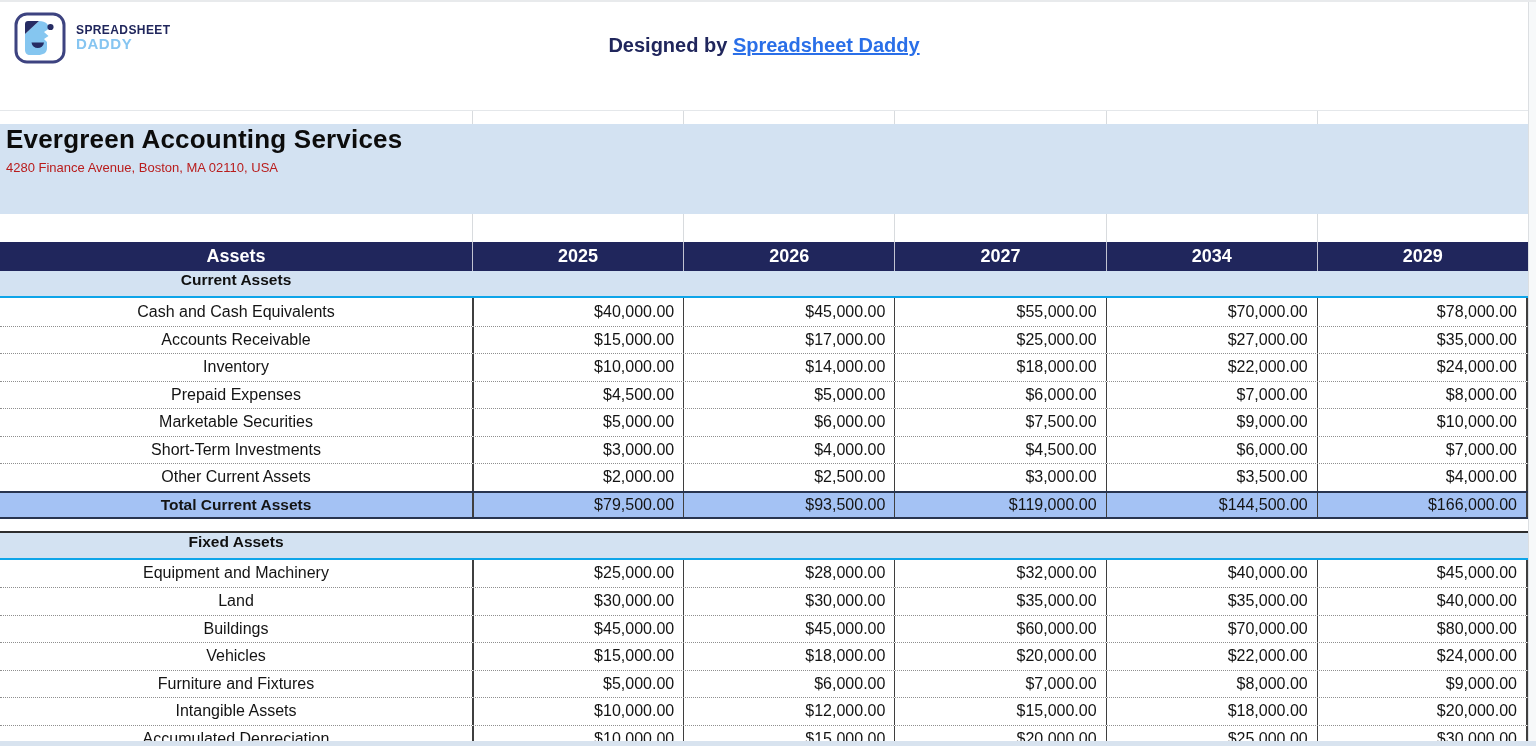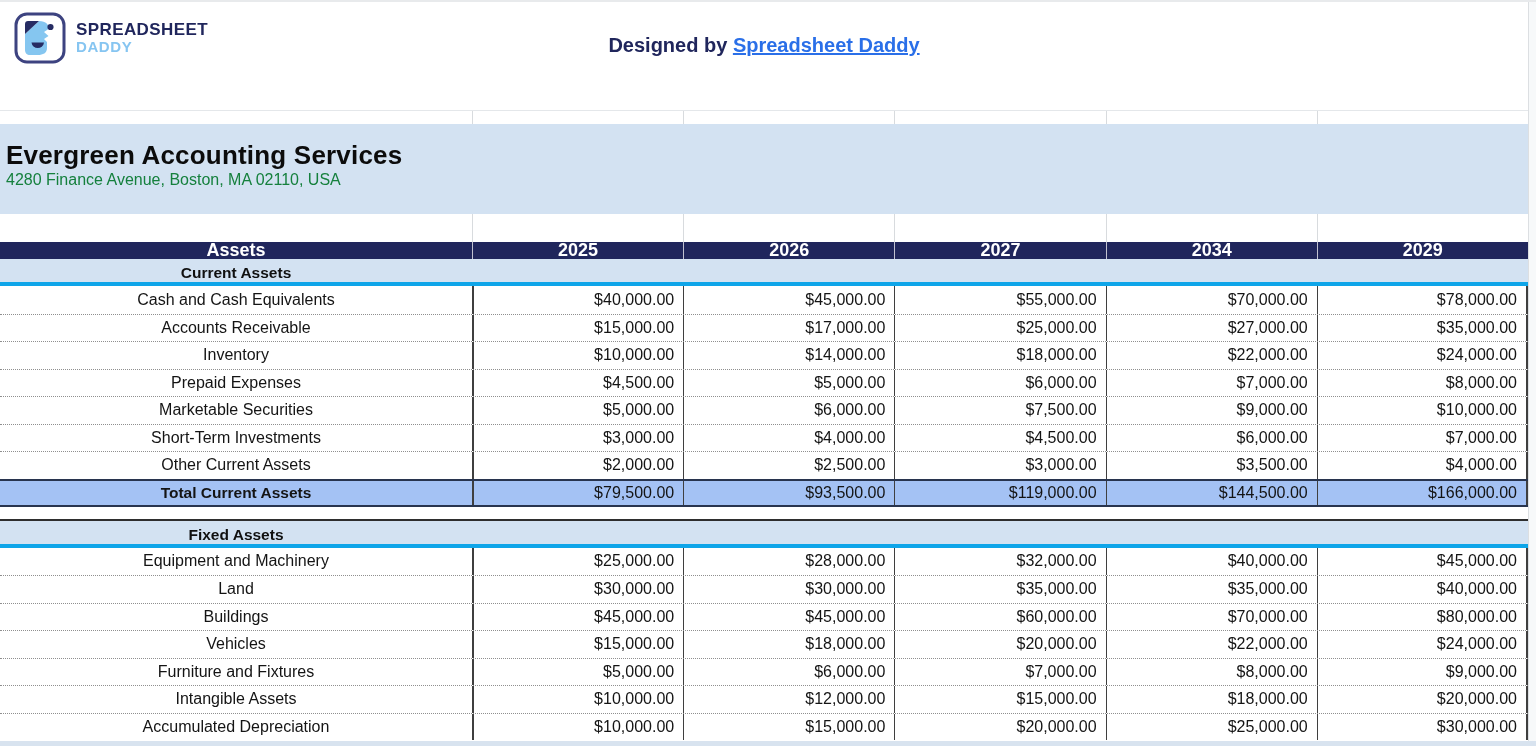--- a/index.html
+++ b/index.html
@@ -11,49 +11,49 @@
   body{width:1536px;height:746px;overflow:hidden;position:relative;
        background:#fff;font-family:"Liberation Sans",sans-serif;}
   .page{position:absolute;inset:0;border-top:2px solid #e8eaec}
   .gutter{position:absolute;top:0;right:0;width:8px;height:746px;
           background:#f7f9fa;border-left:1px solid #dcdfe2;z-index:5}
 
   
   .hdr{height:108px;position:relative;background:#fff}
   .logo{position:absolute;left:14px;top:10px;display:flex;gap:10px;align-items:center}
   .logo svg{display:block}
-  .l1{font-size:17px;font-weight:800;color:var(--navy);letter-spacing:.4px;line-height:1.05}
+  .l1{font-size:12px;font-weight:800;color:var(--navy);letter-spacing:.4px;line-height:1.05}
   .l2{font-size:15px;font-weight:800;color:var(--sky);letter-spacing:.6px;line-height:1.05}
   .titleblock{position:absolute;left:0;right:8px;top:16px;text-align:center}
   .title{font-size:37px;font-weight:800;color:var(--navy);letter-spacing:.2px}
   .subtitle{font-size:20px;font-weight:700;color:var(--navy);margin-top:16px}
   .subtitle a{color:var(--link);text-decoration:underline;cursor:pointer}
 
   
   .gb{position:relative;background:#fff}
   .gb1{height:14px;border-top:1px solid #e4e7ea}
   .gb2{height:28px}
   .gb i{position:absolute;top:0;bottom:0;width:1px;background:#d8dbde}
 
   
-  .company{height:90px;background:var(--band);padding:16px 0 0 6px}
+  .company{height:90px;background:var(--band);padding:0 0 0 6px}
   .cname{font-size:26px;font-weight:800;color:#0c0c0c;letter-spacing:.2px}
-  .caddr{font-size:16px;color:#15803d;}
+  .caddr{font-size:13px;color:#b91c1c;margin-top:5px}
 
   
   .trow{display:flex;width:1528px}
   .cell{flex:none}
   .c0{width:472px;text-align:center}
   .cy{width:211.2px}
-  .thead{height:17px;background:var(--navy)}
+  .thead{height:29px;background:var(--navy)}
   .thead .cell{display:flex;align-items:center;justify-content:center;
                color:#fff;font-weight:700;font-size:18px}
   .thead .hy{border-left:1px solid rgba(255,255,255,.72)}
-  .band{height:27px;background:var(--band);border-bottom:4px solid #0ea5e9;
-        display:flex;align-items:flex-end}
+  .band{height:27px;background:var(--band);border-bottom:2px solid #0ea5e9;
+        display:flex;align-items:flex-start}
   .band.band-top{border-top:2px solid #2e2e2e;height:29px}
   .bandlabel{font-weight:700;font-size:15.5px;color:#101010}
   .drow{height:27.5px;background:#fff}
   .rows .drow + .drow{border-top:1px dotted #8f8f8f}
   .lbl{font-size:16px;color:#141414;display:flex;align-items:center;justify-content:center}
   .val{font-size:16px;color:#141414;display:flex;align-items:center;
        justify-content:flex-end;padding-right:9px;border-left:1px solid var(--line)}
   .val.first{border-left-width:2px}
   .val.last{border-right:2px solid var(--line)}
   .total{height:28px;background:var(--totalblue);

